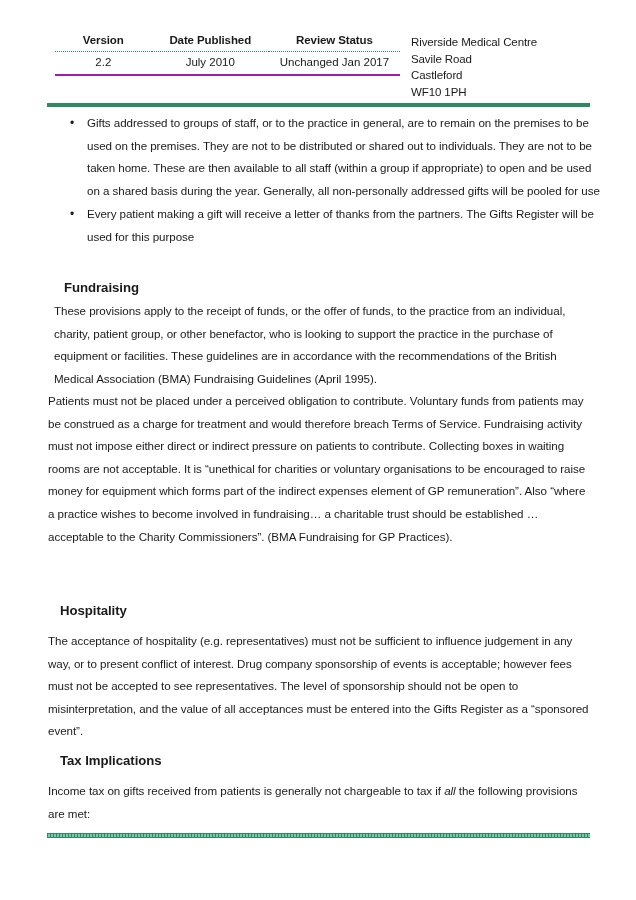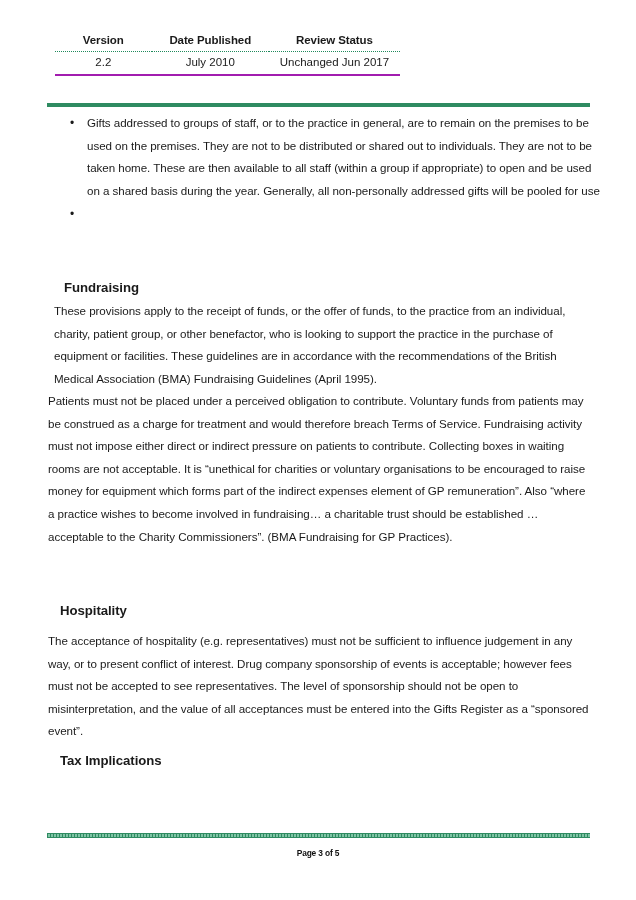--- a/index.html
+++ b/index.html
@@ -181,56 +181,61 @@
         <tr>
           <th class="col-version">Version</th>
           <th class="col-date">Date Published</th>
           <th class="col-status">Review Status</th>
         </tr>
       </thead>
       <tbody>
         <tr>
           <td>2.2</td>
           <td>July 2010</td>
-          <td>Unchanged Jun 2017</td>
+          <td>Unchanged Jan 2017</td>
         </tr>
       </tbody>
     </table>
 
+    <div class="address-block">
+      <div>Riverside Medical Centre</div>
+      <div>Savile Road</div>
+      <div>Castleford</div>
+      <div>WF10 1PH</div>
+    </div>
   </div>
 
   <div class="rule-top"></div>
 
   <div class="content">
 
     <ul class="bullet-list">
       <li class="bullet-item">
         <span class="dot">•</span>
         <span>Gifts addressed to groups of staff, or to the practice in general, are to remain on the premises to be used on the premises. They are not to be distributed or shared out to individuals. They are not to be taken home.  These are then available to all staff (within a group if appropriate) to open and be used on a shared basis during the year. Generally, all non-personally addressed gifts will be pooled for use</span>
       </li>
       <li class="bullet-item">
         <span class="dot">•</span>
+        <span>Every patient making a gift will receive a letter of thanks from the partners. The Gifts Register will be used for this purpose</span>
       </li>
     </ul>
 
     <h2 class="section-heading heading-fundraising">Fundraising</h2>
 
     <p class="para p-fundraising-1">These provisions apply to the receipt of funds, or the offer of funds, to the practice from an individual, charity, patient group, or other benefactor, who is looking to support the practice in the purchase of equipment or facilities. These guidelines are in accordance with the recommendations  of the British Medical Association (BMA) Fundraising Guidelines (April 1995).</p>
 
     <p class="para p-fundraising-2">Patients must not be placed under a perceived obligation to contribute.  Voluntary funds from patients may be construed as a charge for treatment  and would therefore breach Terms of Service. Fundraising activity must not impose either direct or indirect pressure on patients to contribute. Collecting boxes in waiting rooms  are not acceptable. It is “unethical for charities or voluntary organisations to be encouraged to raise money for equipment which forms part of the indirect expenses element of GP remuneration”.  Also “where a practice wishes to become involved in fundraising… a charitable trust should be established … acceptable to the Charity Commissioners”. (BMA Fundraising for GP Practices).</p>
 
 
     <h2 class="section-heading heading-hospitality">Hospitality</h2>
 
     <p class="para p-hospitality">The acceptance of hospitality (e.g. representatives) must not be sufficient to influence judgement in any way, or to present conflict of interest. Drug company sponsorship of events is acceptable; however fees must not be accepted to see representatives. The level of sponsorship should not be open to misinterpretation, and the value of all acceptances must be entered into the Gifts Register as a “sponsored event”.</p>
 
     <h2 class="section-heading heading-tax">Tax Implications</h2>
 
+    <p class="para p-tax"><span>Income tax on gifts received from patients is generally not chargeable to tax if </span><em>all</em><span> the following provisions are met:</span></p>
 
   </div>
 
   <div class="rule-bottom"></div>
 
-  <div class="footer">
-    <span>Page 3 of 5</span>
-  </div>
 
 </div>
 
 </body></html>

